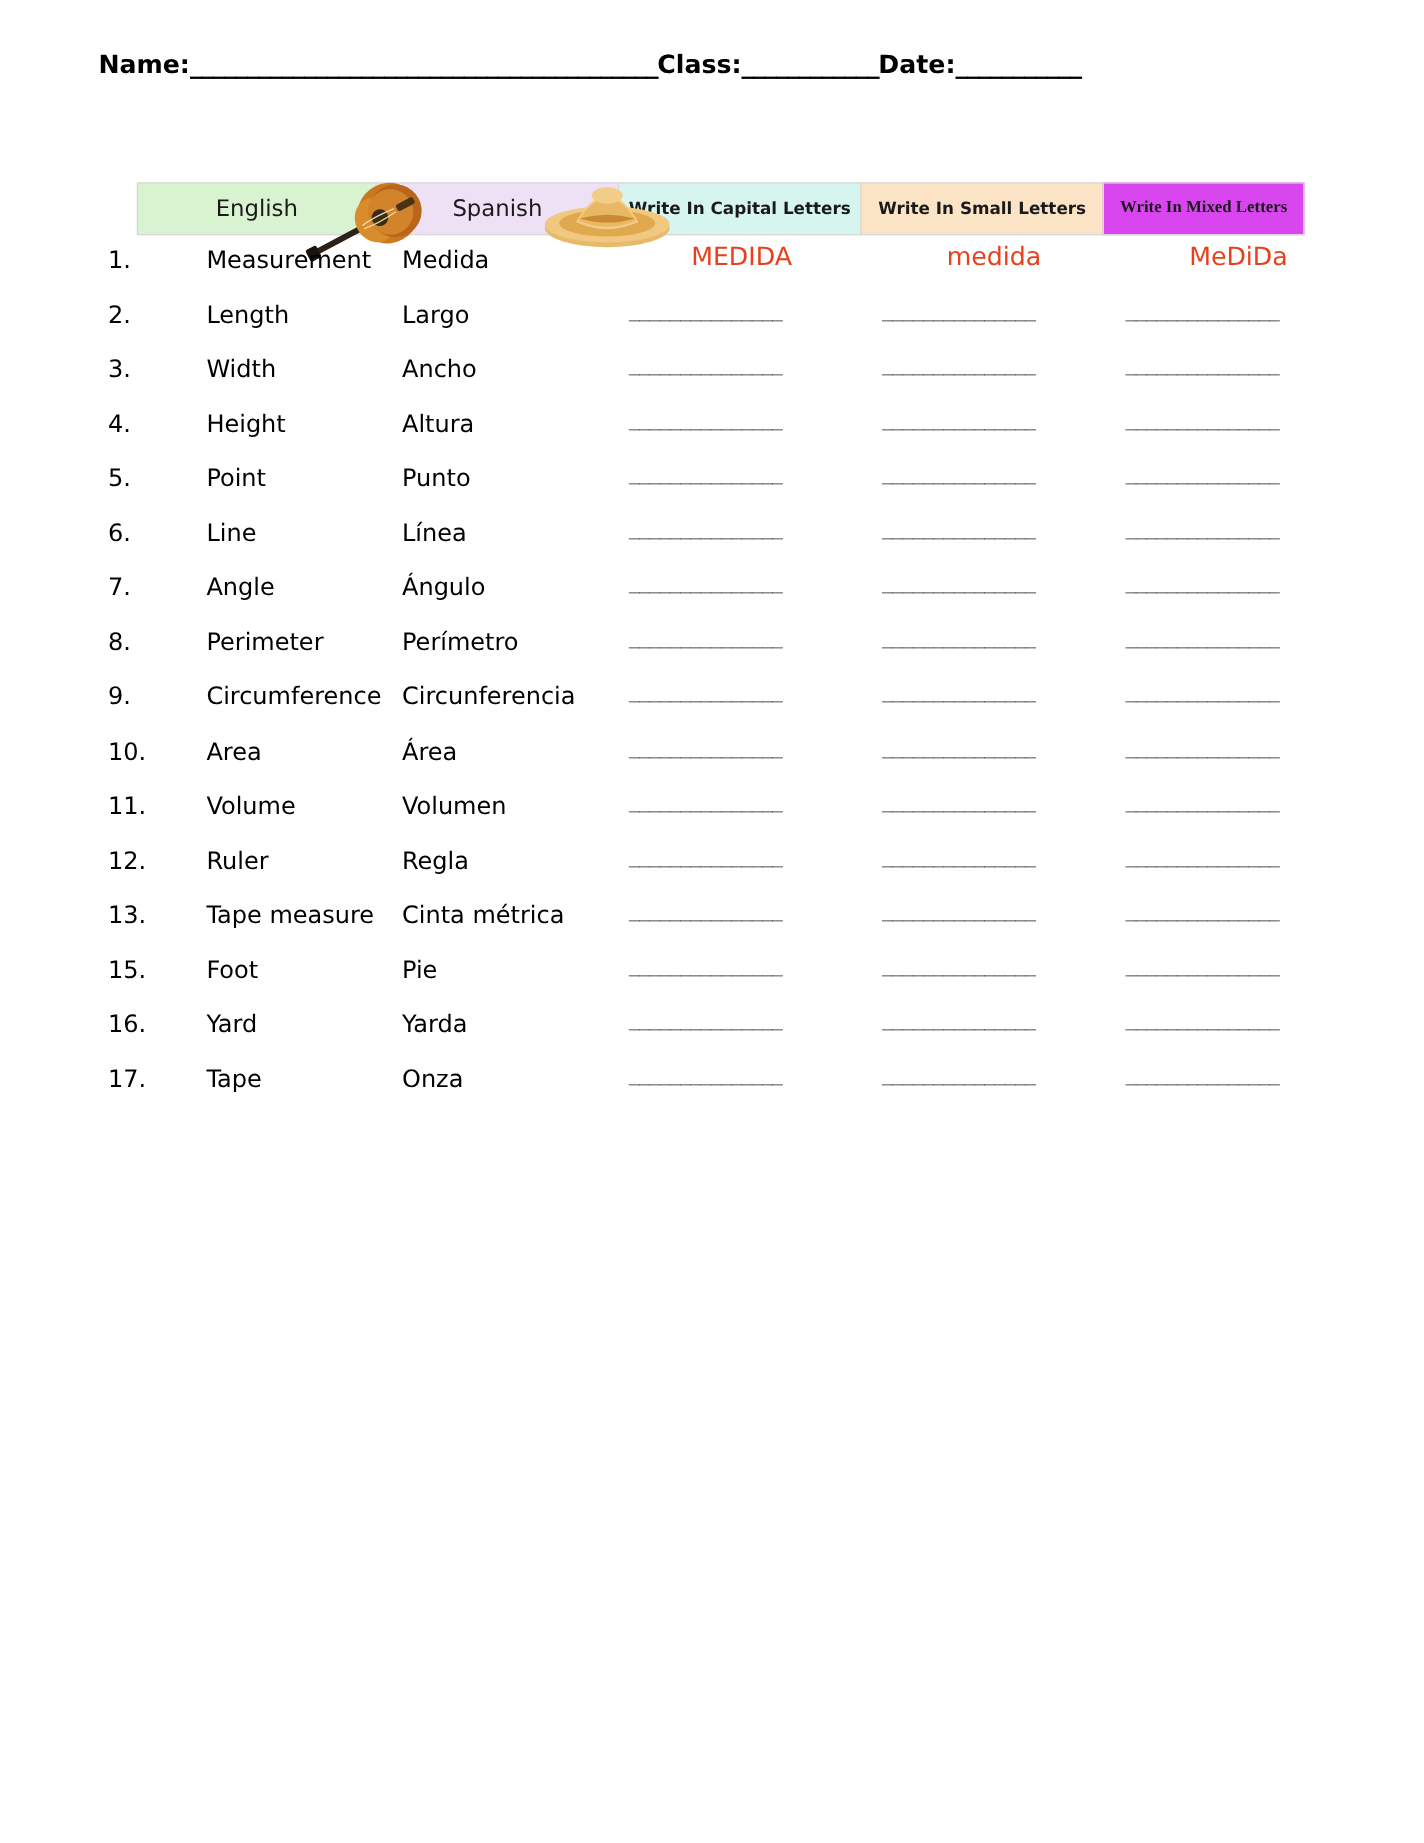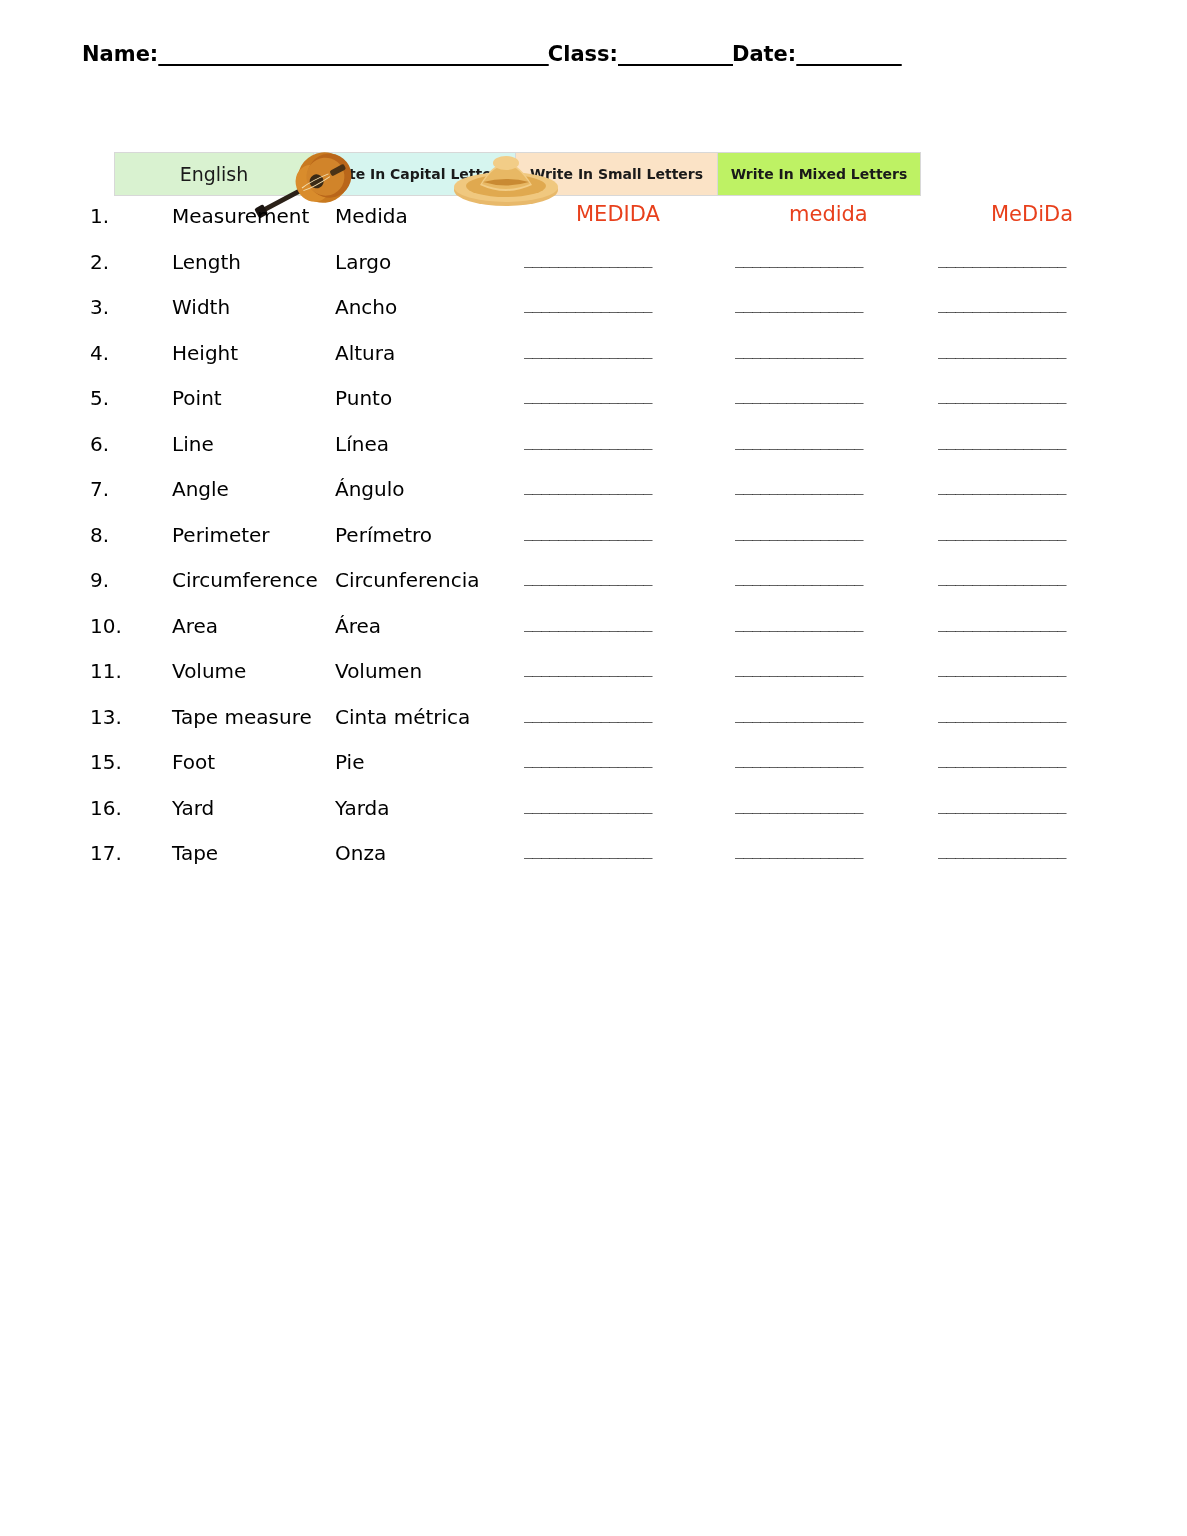--- a/index.html
+++ b/index.html
@@ -66,21 +66,21 @@
     color: #1a1a1a;
     border: 1px solid #d8d8d8;
     margin-left: -1px;
     font-family: "DejaVu Sans", sans-serif;
   }
   .hcell.small { font-size: 14px; font-weight: bold; }
   .h-eng { width: 200px; background: #d9f2d0; }
   .h-spa { width: 203px; background: #eee1f5; }
   .h-cap { width: 203px; background: #d6f5ef; }
   .h-sml { width: 203px; background: #fbe3c6; }
-  .h-mix { width: 204px; background: #bef264; }
+  .h-mix { width: 168px; background: #d946ef; font-family: Liberation Serif, serif; }
 
   
   .rows {
     position: absolute;
     top: 204px;
     left: 0;
     width: 1187px;
   }
   .row {
     position: relative;
@@ -158,20 +158,21 @@
 
 <div class="page">
 
   <div class="nameline">
     <span class="seg">Name:</span><span class="rule">_________________________________________</span><span class="seg">Class:</span><span class="rule">____________</span><span class="seg">Date:</span><span class="rule">___________</span>
   </div>
 
 
   <div class="headband">
     <div class="hcell h-eng">English</div>
+    <div class="hcell h-spa">Spanish</div>
     <div class="hcell h-cap small">Write In Capital Letters</div>
     <div class="hcell h-sml small">Write In Small Letters</div>
     <div class="hcell h-mix small">Write In Mixed Letters</div>
   </div>
 
   <svg class="guitar" viewBox="0 0 120 84">
     <g transform="rotate(-28 70 48)">
       <rect x="6" y="43" width="52" height="5" rx="2" fill="#2b2118"></rect>
       <rect x="2" y="40" width="10" height="11" rx="2" fill="#1a1410"></rect>
       <ellipse cx="78" cy="45" rx="26" ry="25" fill="#c8791f"></ellipse>
@@ -278,20 +279,28 @@
       </div>
       <div class="row">
         <div class="c-num">11.</div>
         <div class="c-eng">Volume</div>
         <div class="c-spa">Volumen</div>
         <div class="c-blank b1">_______________</div>
         <div class="c-blank b2">_______________</div>
         <div class="c-blank b3">_______________</div>
       </div>
       <div class="row">
+        <div class="c-num">12.</div>
+        <div class="c-eng">Ruler</div>
+        <div class="c-spa">Regla</div>
+        <div class="c-blank b1">_______________</div>
+        <div class="c-blank b2">_______________</div>
+        <div class="c-blank b3">_______________</div>
+      </div>
+      <div class="row">
         <div class="c-num">13.</div>
         <div class="c-eng">Tape measure</div>
         <div class="c-spa">Cinta métrica</div>
         <div class="c-blank b1">_______________</div>
         <div class="c-blank b2">_______________</div>
         <div class="c-blank b3">_______________</div>
       </div>
       <div class="row">
         <div class="c-num">15.</div>
         <div class="c-eng">Foot</div>

